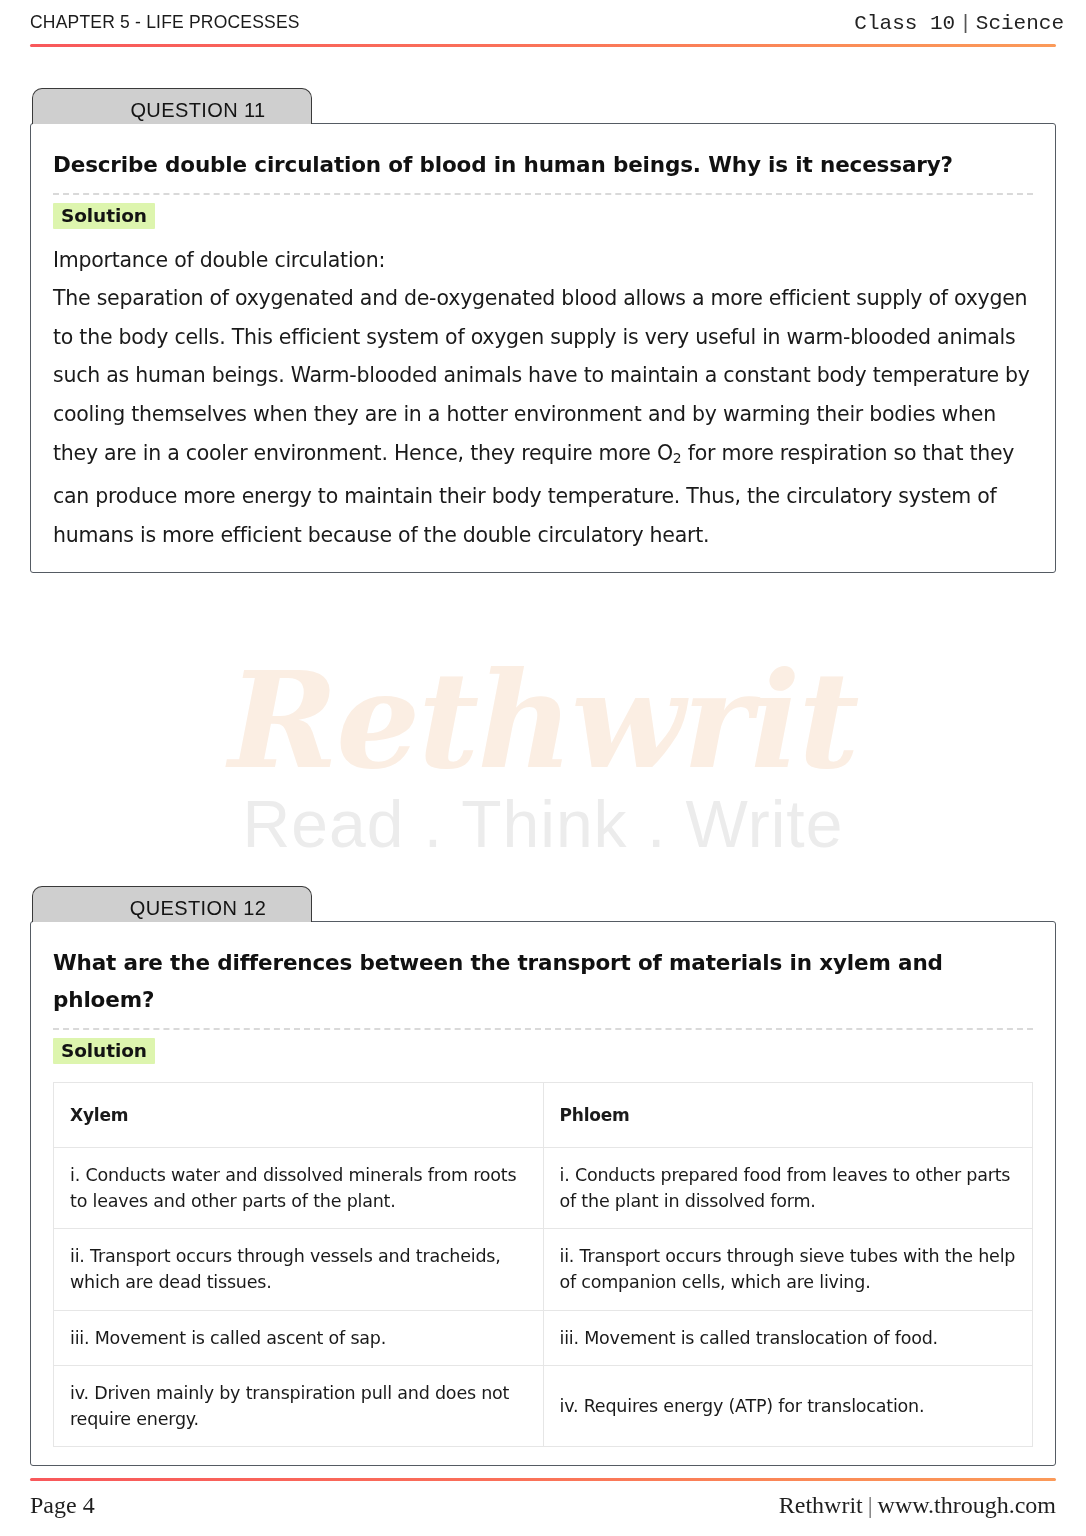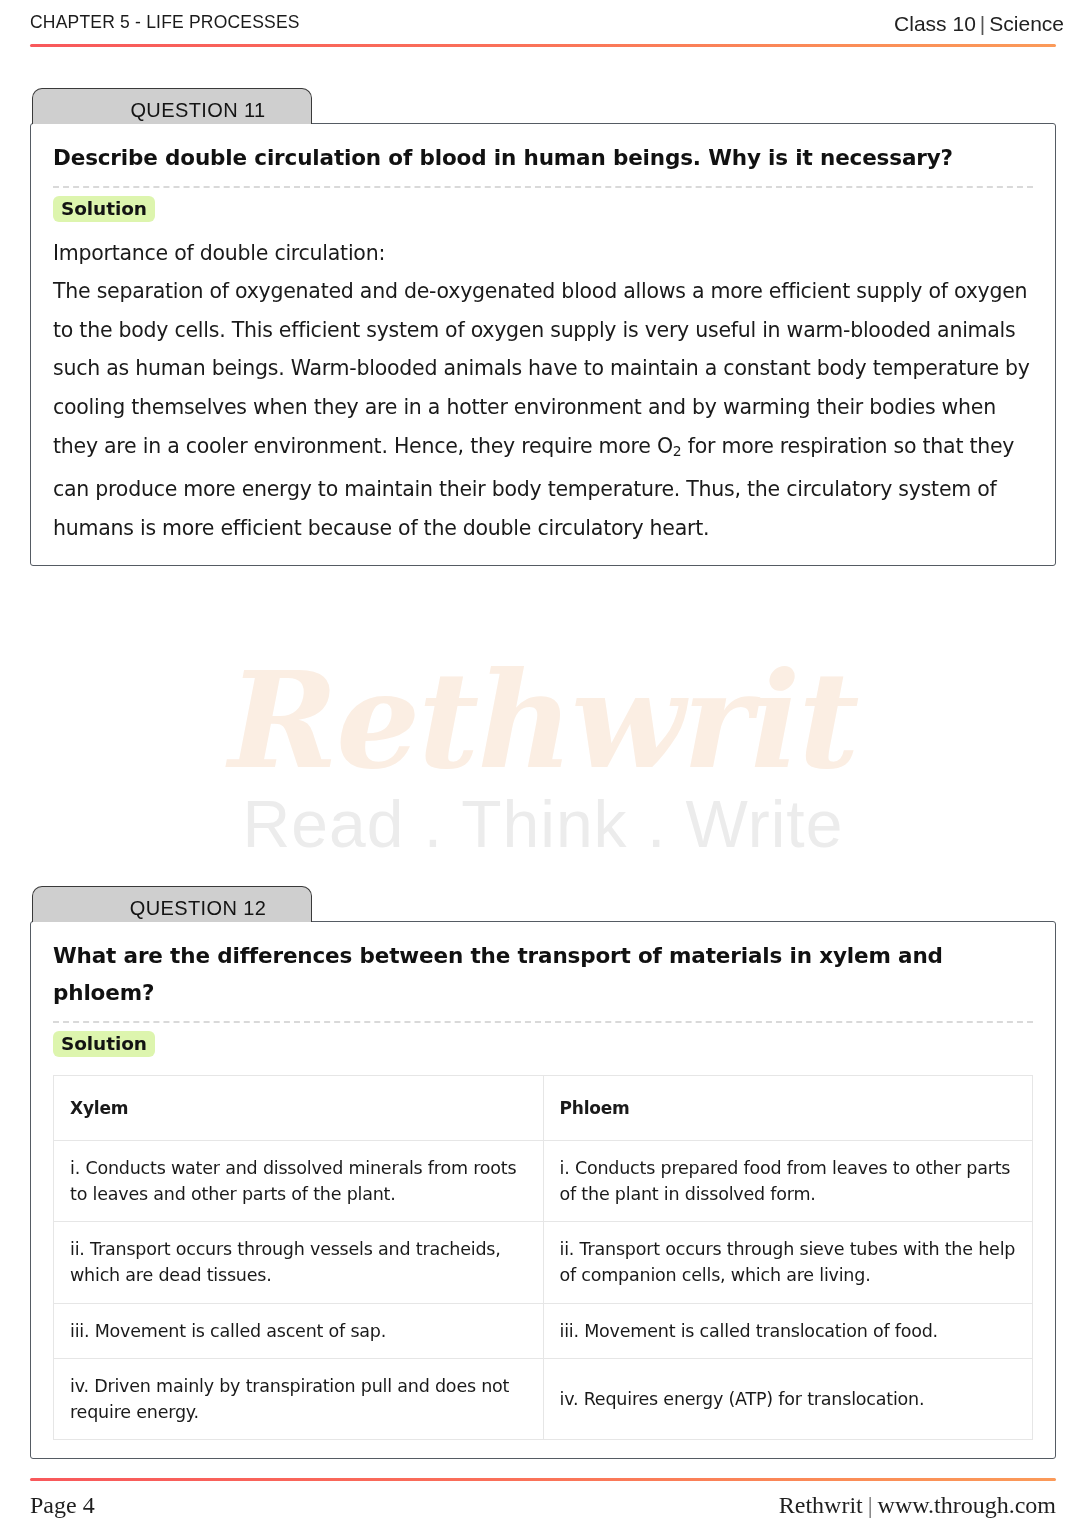--- a/index.html
+++ b/index.html
@@ -37,21 +37,21 @@
     justify-content: space-between;
   }
   .header-chapter {
     font-family: "Liberation Sans", sans-serif;
     font-size: 17.5px;
     letter-spacing: 0.2px;
     color: #1b1b1b;
     white-space: nowrap;
   }
   .header-meta {
-    font-family: Liberation Sans, sans-serif;
+    font-family: Liberation Mono, monospace;
     font-size: 21px;
     color: #222222;
     white-space: nowrap;
     margin-left: 36px;
   }
   .header-meta .sep { color: #555; padding: 0 4px; }
   .rule {
     position: absolute;
     left: 30px;
     right: 30px;
@@ -101,36 +101,37 @@
     padding: 16px 22px 18px 22px;
     z-index: 2;
   }
   .qtitle {
     font-family: "DejaVu Sans", sans-serif;
     font-weight: bold;
     font-size: 21.5px;
     line-height: 1.72;
     color: #111111;
     letter-spacing: -0.15px;
+    margin-top: 7px;
   }
   .dashed {
     margin: 9px 0 8px 0;
     border: none;
     border-top: 2px dashed #d9d9d9;
     height: 0;
   }
   .solution-badge {
     display: inline-block;
     background: #ddf5ae;
     color: #131313;
     font-family: "DejaVu Sans", sans-serif;
     font-weight: bold;
     font-size: 18.5px;
     padding: 2px 8px 3px 8px;
-    border-radius: 6px;
+    border-radius: 1px;
     letter-spacing: -0.1px;
   }
   .qbody {
     margin-top: 12px;
     font-family: "DejaVu Sans", sans-serif;
     font-size: 20.5px;
     line-height: 38.6px;
     color: #1a1a1a;
     letter-spacing: -0.25px;
   }

